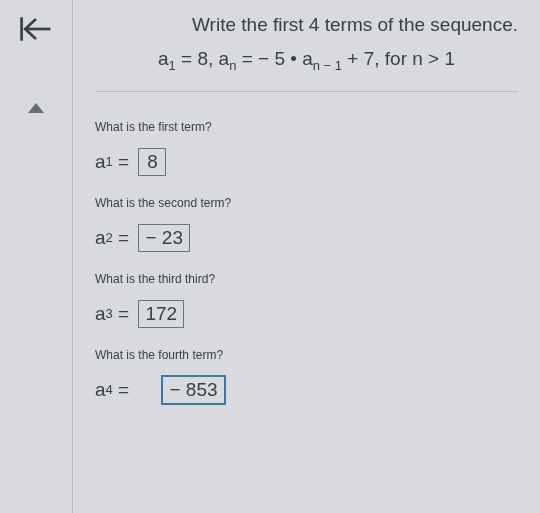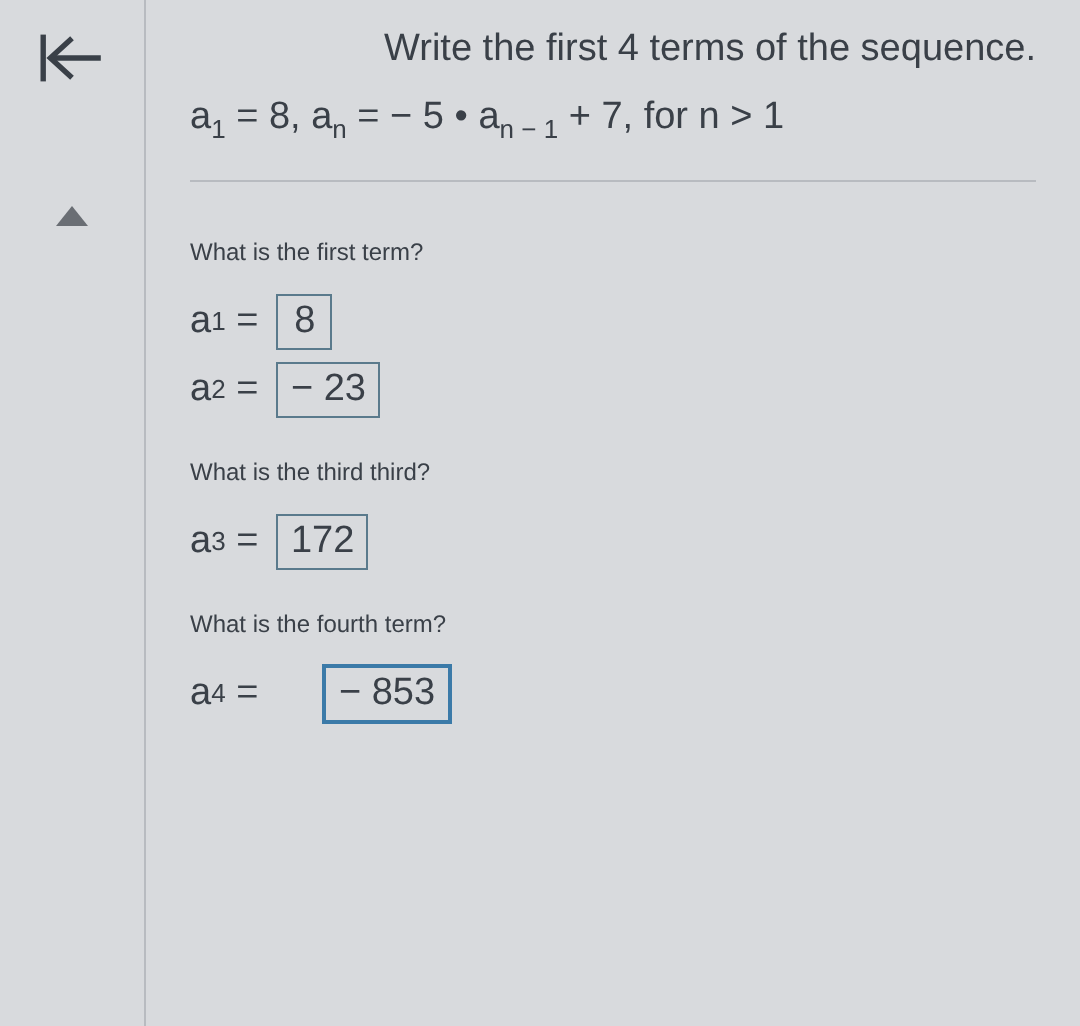--- a/index.html
+++ b/index.html
@@ -51,20 +51,21 @@
   .instruction {
     font-size: 19px;
     margin: 4px 0 12px 0;
     color: #3a4048;
     text-align: right;
   }
   .formula {
     font-size: 19px;
     margin: 0 0 18px 0;
     white-space: nowrap;
+    text-align: center;
   }
   .formula sub {
     font-size: 13px;
     vertical-align: sub;
   }
   .divider {
     border: 0;
     border-top: 1px solid #b8bbc0;
     margin: 8px 0 28px 0;
   }
@@ -123,20 +124,21 @@
     </div>
 
     <hr class="divider">
 
     <div class="question">What is the first term?</div>
     <div class="answer-line">
       <span>a</span><sub>1</sub>&nbsp;=&nbsp;
       <span class="answer-box">8</span>
     </div>
 
+    <div class="question">What is the second term?</div>
     <div class="answer-line">
       <span>a</span><sub>2</sub>&nbsp;=&nbsp;
       <span class="answer-box">− 23</span>
     </div>
 
     <div class="question">What is the third third?</div>
     <div class="answer-line">
       <span>a</span><sub>3</sub>&nbsp;=&nbsp;
       <span class="answer-box">172</span>
     </div>

